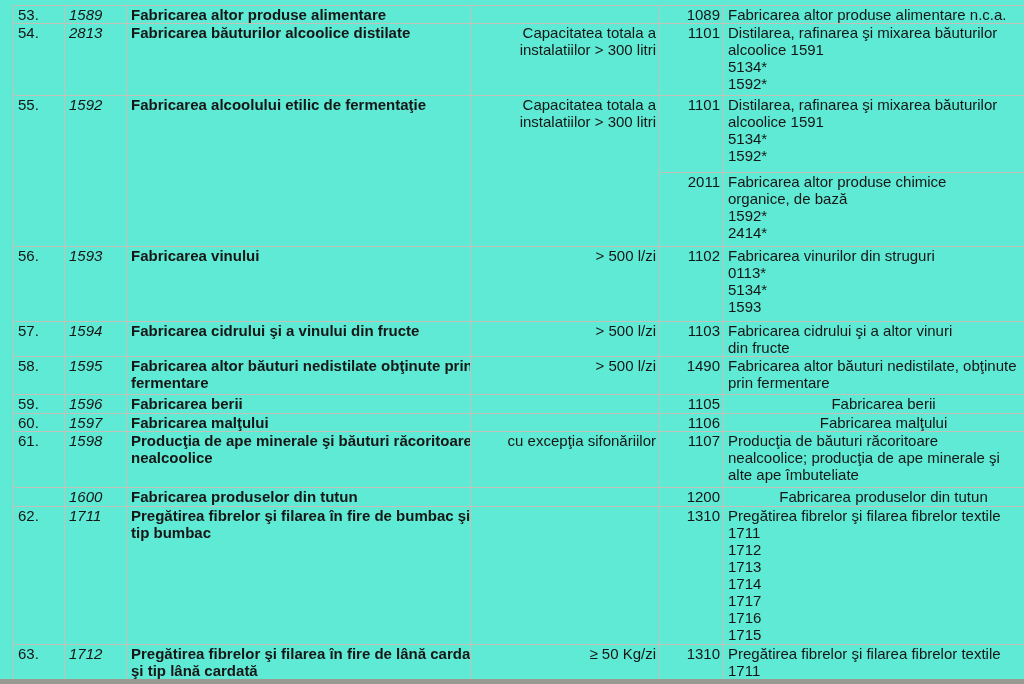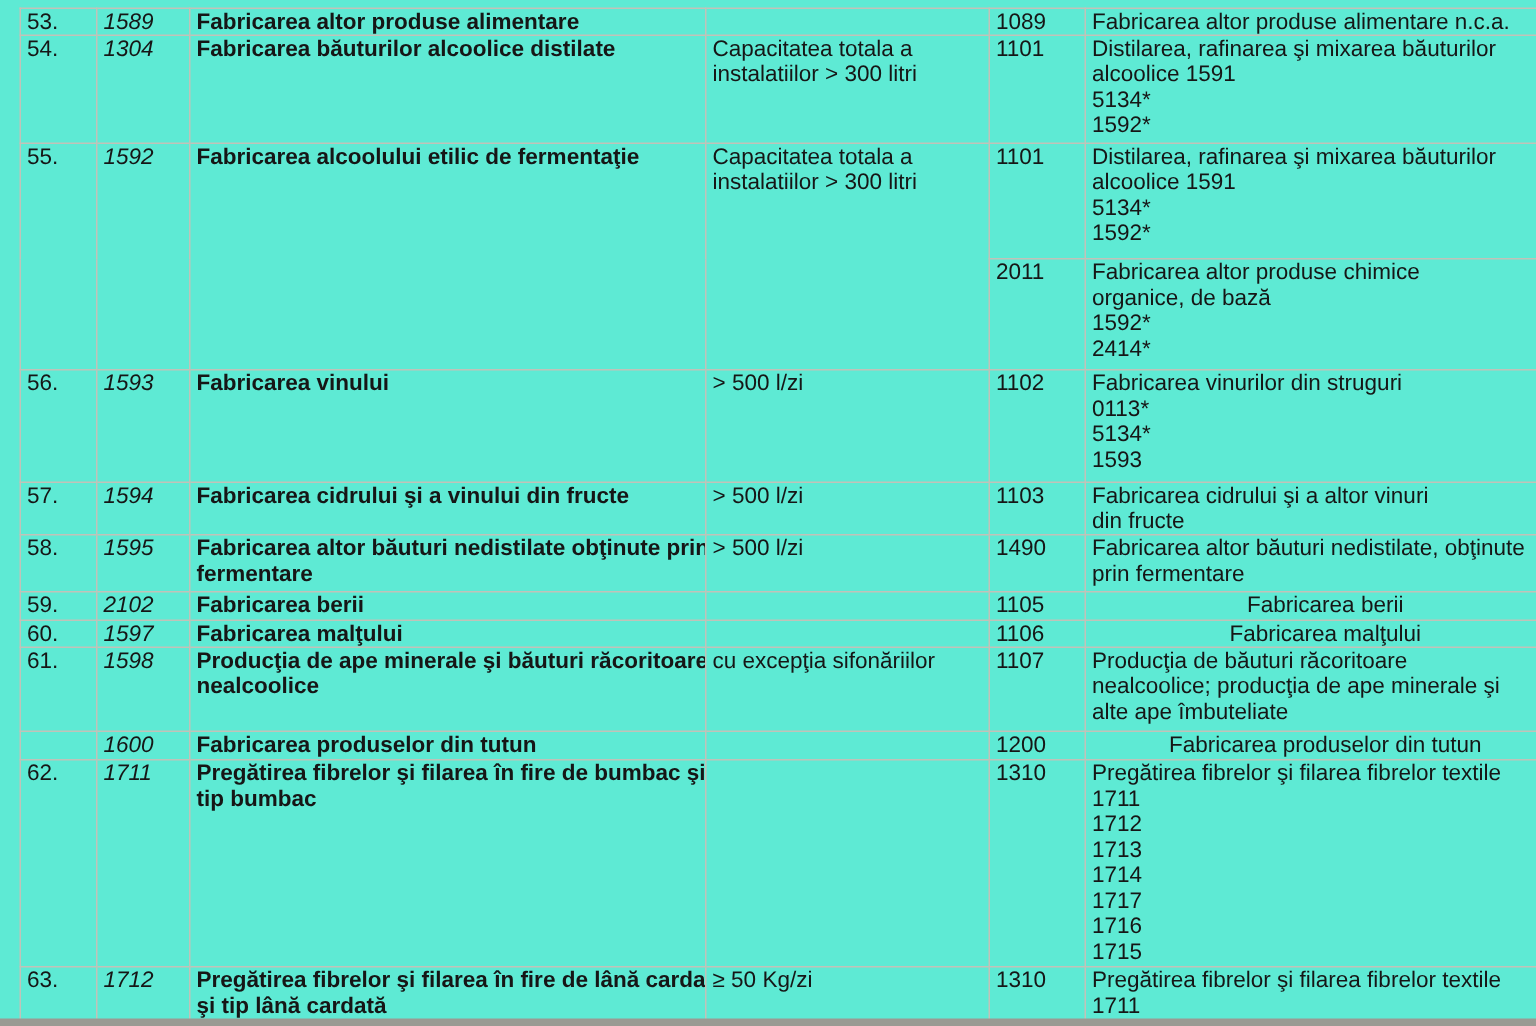--- a/index.html
+++ b/index.html
@@ -30,22 +30,22 @@
   }
   table.map td {
     border: 1px solid #c2c2b8;
     vertical-align: top;
     padding: 0px 3px 0px 4px;
     overflow: hidden;
   }
   td.c-nr      { width: 43px; }
   td.c-old     { width: 54px; font-style: italic; }
   td.c-name    { width: 336px; font-weight: bold; }
-  td.c-cond    { width: 181px; text-align: left; }
-  td.c-ncode   { width: 56px; text-align: left; }
+  td.c-cond    { width: 181px; text-align: right; }
+  td.c-ncode   { width: 56px; text-align: right; }
   td.c-nname   { width: 311px; }
   td.c-nname.centered { text-align: center; }
   .ln { white-space: nowrap; }
   td.c-cond .ln, td.c-nname.centered .ln { white-space: normal; }
   #bottom-bar {
     position: absolute;
     left: 0;
     top: 679px;
     width: 1024px;
     height: 5px;
@@ -65,21 +65,21 @@
             <div class="ln">Fabricarea altor produse alimentare</div>
           </td>
           <td class="c-cond" rowspan="1"></td>
           <td class="c-ncode">1089</td>
           <td class="c-nname">
             <div class="ln">Fabricarea altor produse alimentare n.c.a.</div>
           </td>
         </tr>
         <tr style="height: 72px;">
           <td class="c-nr" rowspan="1">54.</td>
-          <td class="c-old" rowspan="1">1304</td>
+          <td class="c-old" rowspan="1">2813</td>
           <td class="c-name" rowspan="1">
             <div class="ln">Fabricarea băuturilor alcoolice distilate</div>
           </td>
           <td class="c-cond" rowspan="1">
             <div class="ln">Capacitatea totala a</div>
             <div class="ln">instalatiilor &gt; 300 litri</div>
           </td>
           <td class="c-ncode">1101</td>
           <td class="c-nname">
             <div class="ln">Distilarea, rafinarea şi mixarea băuturilor</div>
@@ -158,21 +158,21 @@
             <div class="ln">&gt; 500 l/zi</div>
           </td>
           <td class="c-ncode">1490</td>
           <td class="c-nname">
             <div class="ln">Fabricarea altor băuturi nedistilate, obţinute</div>
             <div class="ln">prin fermentare</div>
           </td>
         </tr>
         <tr style="height: 19px;">
           <td class="c-nr" rowspan="1">59.</td>
-          <td class="c-old" rowspan="1">2102</td>
+          <td class="c-old" rowspan="1">1596</td>
           <td class="c-name" rowspan="1">
             <div class="ln">Fabricarea berii</div>
           </td>
           <td class="c-cond" rowspan="1"></td>
           <td class="c-ncode">1105</td>
           <td class="c-nname centered">
             <div class="ln">Fabricarea berii</div>
           </td>
         </tr>
         <tr style="height: 18px;">

